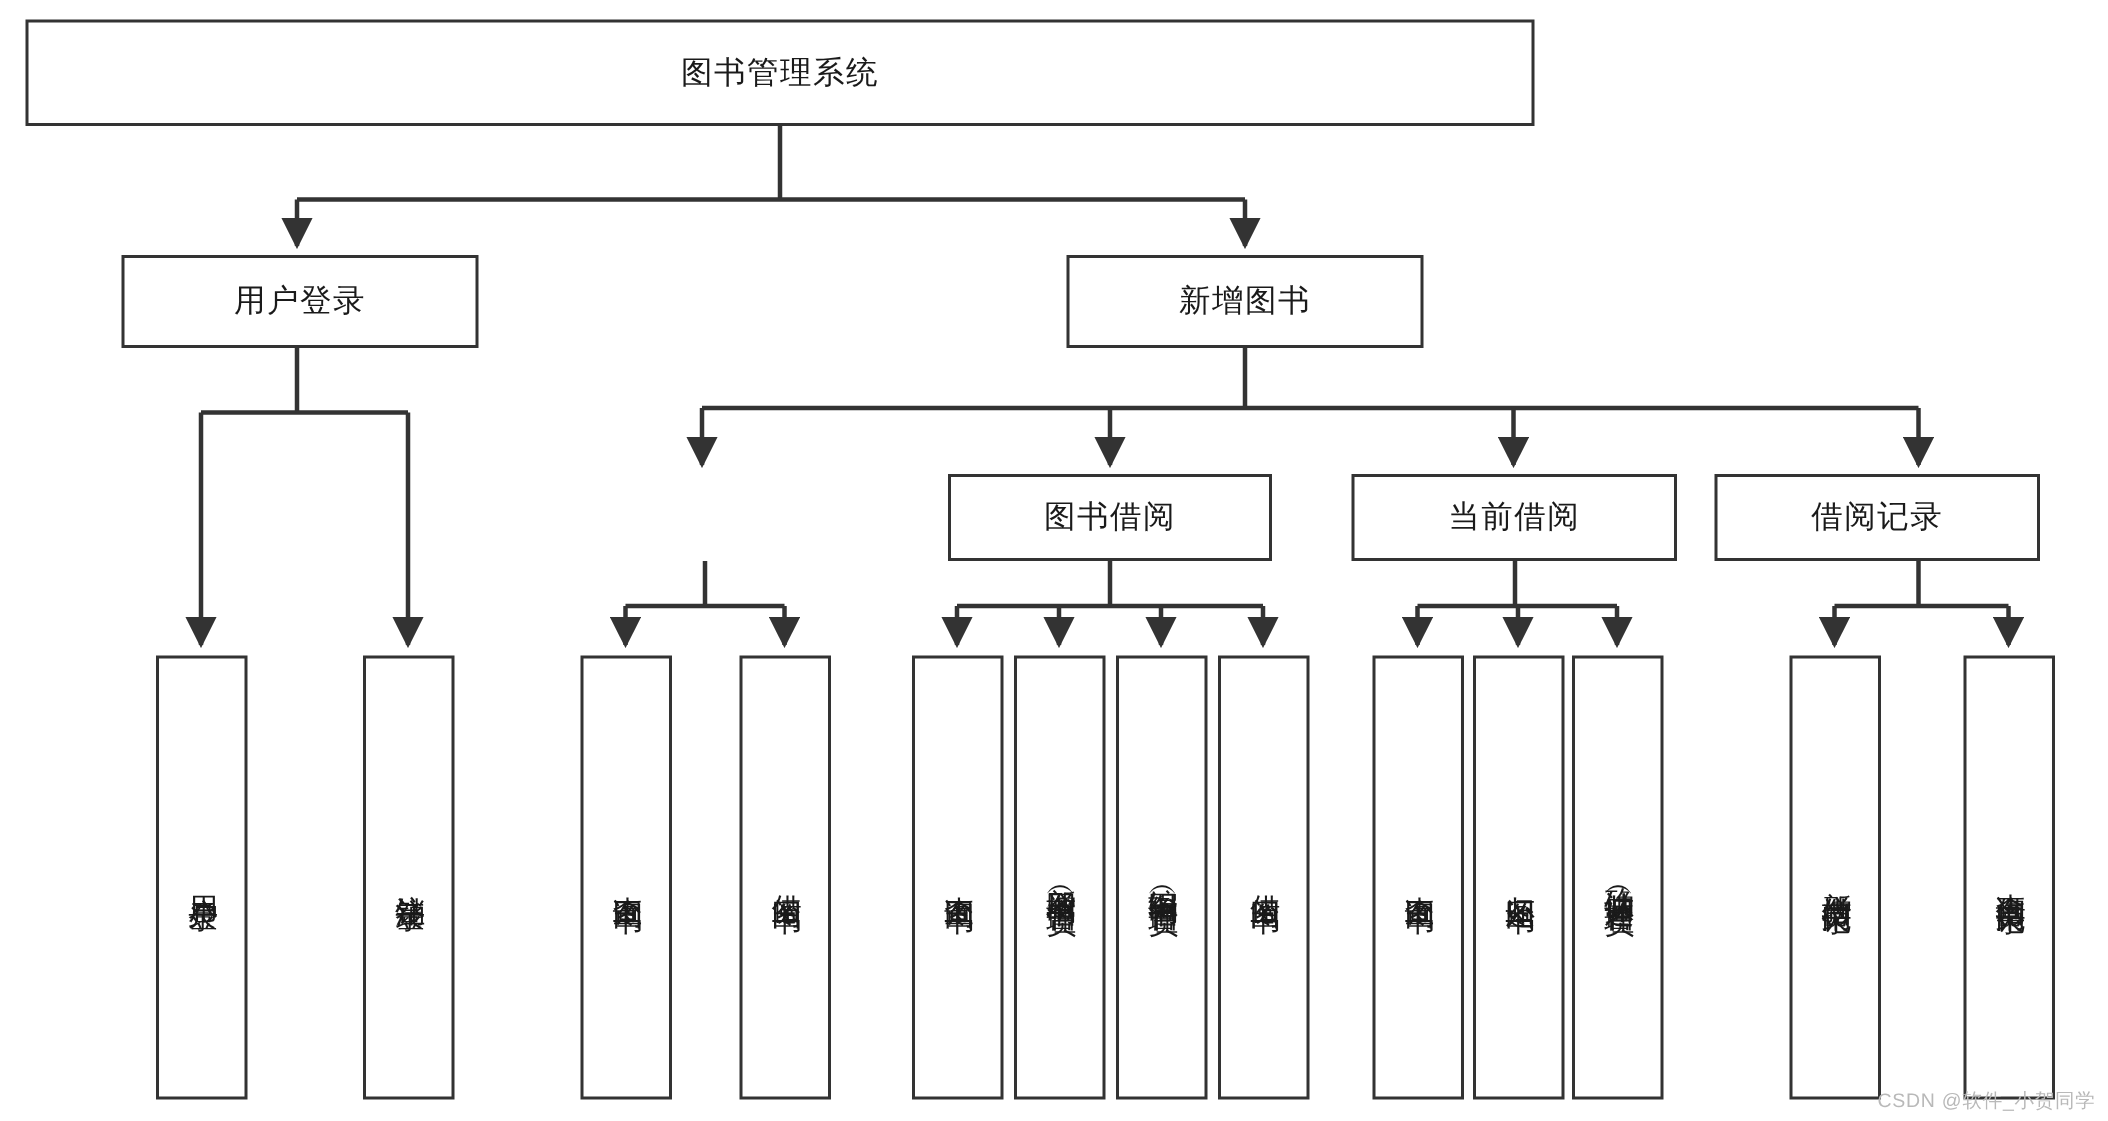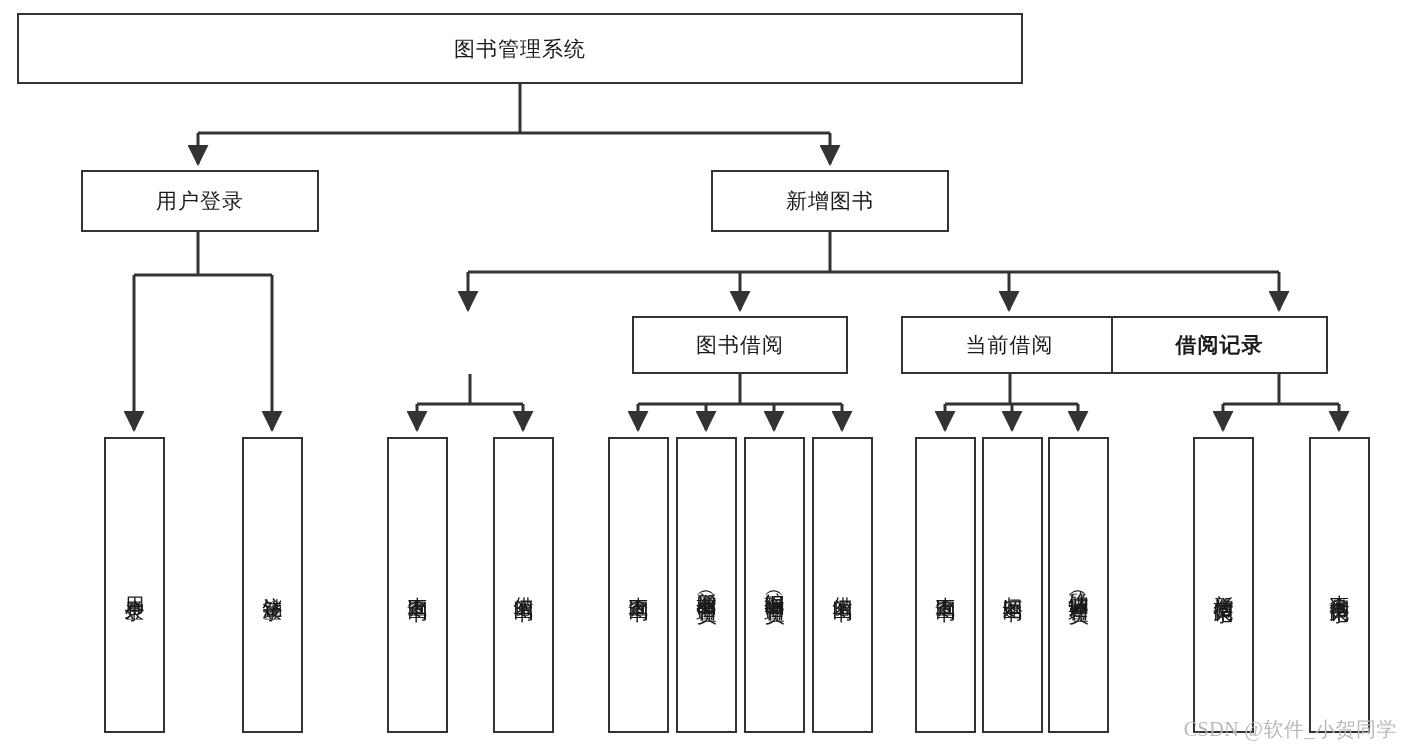--- a/index.html
+++ b/index.html
@@ -54,26 +54,25 @@
   }
   .node.vert .vtext {
     writing-mode: vertical-rl;
     text-orientation: upright;
     display: block;
   }
   .watermark {
     position: absolute;
     right: 8px;
     bottom: 4px;
-    font-size: 20px;
+    font-size: 13px;
     color: #b9b9b9;
     letter-spacing: 0.5px;
     z-index: 3;
     white-space: nowrap;
-    font-family: Liberation Serif, serif;
   }
 </style>
 </head>
 <body>
 
 <div id="canvas">
 
   <svg id="edges" viewBox="0 0 1405 747" width="1405" height="747">
     <defs>
       <marker id="arrow" viewBox="0 0 10 10" refX="9" refY="5" markerWidth="7" markerHeight="7" orient="auto-start-reverse">
@@ -134,21 +133,21 @@
   <div class="node horiz" style="left:711px; top:170px; width:238px; height:62px;">
     <span>新增图书</span>
   </div>
 
   <div class="node horiz" style="left:632px; top:316px; width:216px; height:58px;">
     <span>图书借阅</span>
   </div>
   <div class="node horiz" style="left:901px; top:316px; width:217px; height:58px;text-align:right;">
     <span>当前借阅</span>
   </div>
-  <div class="node horiz" style="left:1111px; top:316px; width:217px; height:58px;font-weight:bold;">
+  <div class="node horiz" style="left:1143px; top:316px; width:217px; height:58px;">
     <span>借阅记录</span>
   </div>
 
   <div class="node vert" style="left:104px; top:437px; width:61px; height:296px;">
     <span class="vtext">用户登录</span>
   </div>
   <div class="node vert" style="left:242px; top:437px; width:61px; height:296px;">
     <span class="vtext">注销登录</span>
   </div>
 

